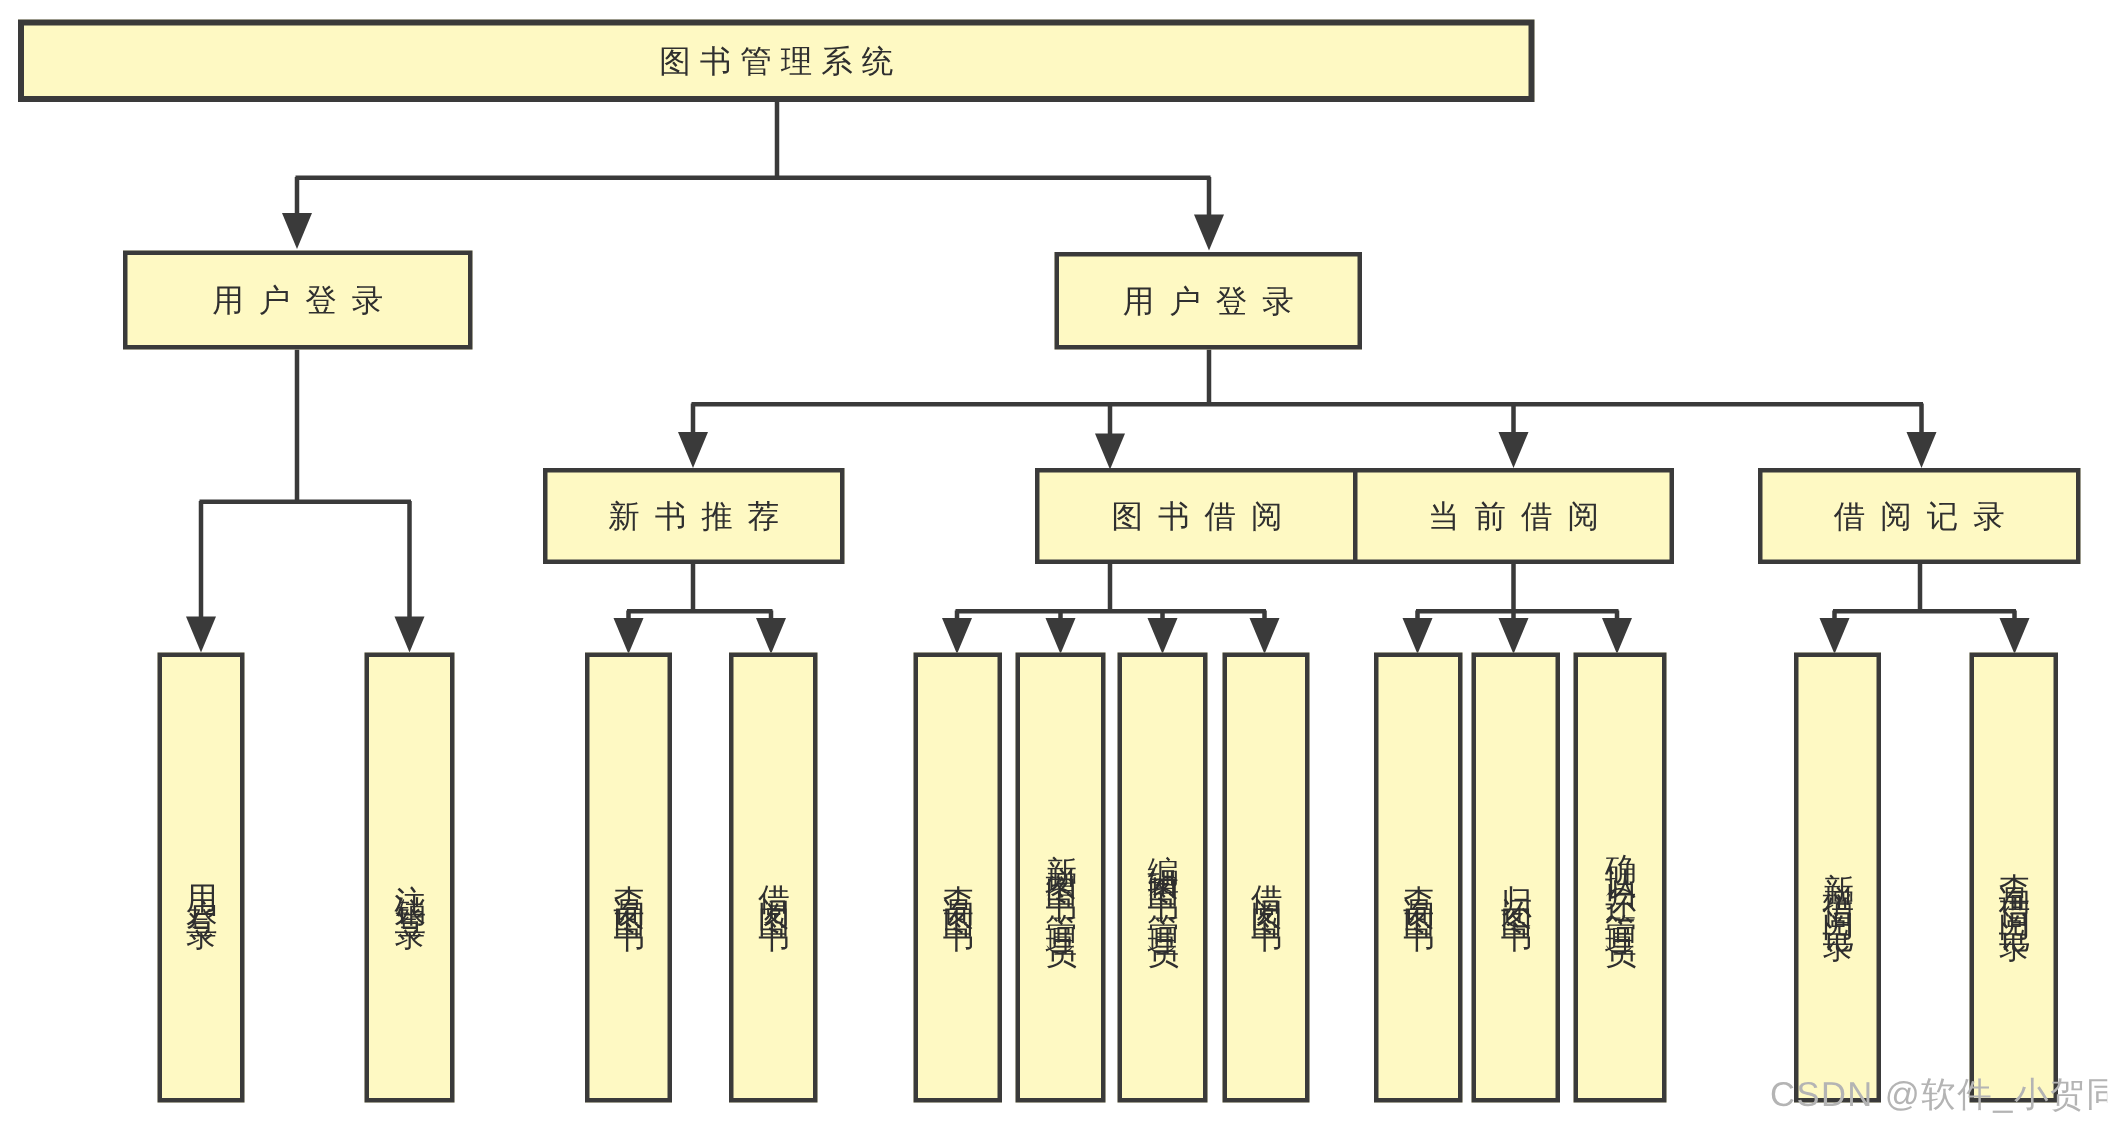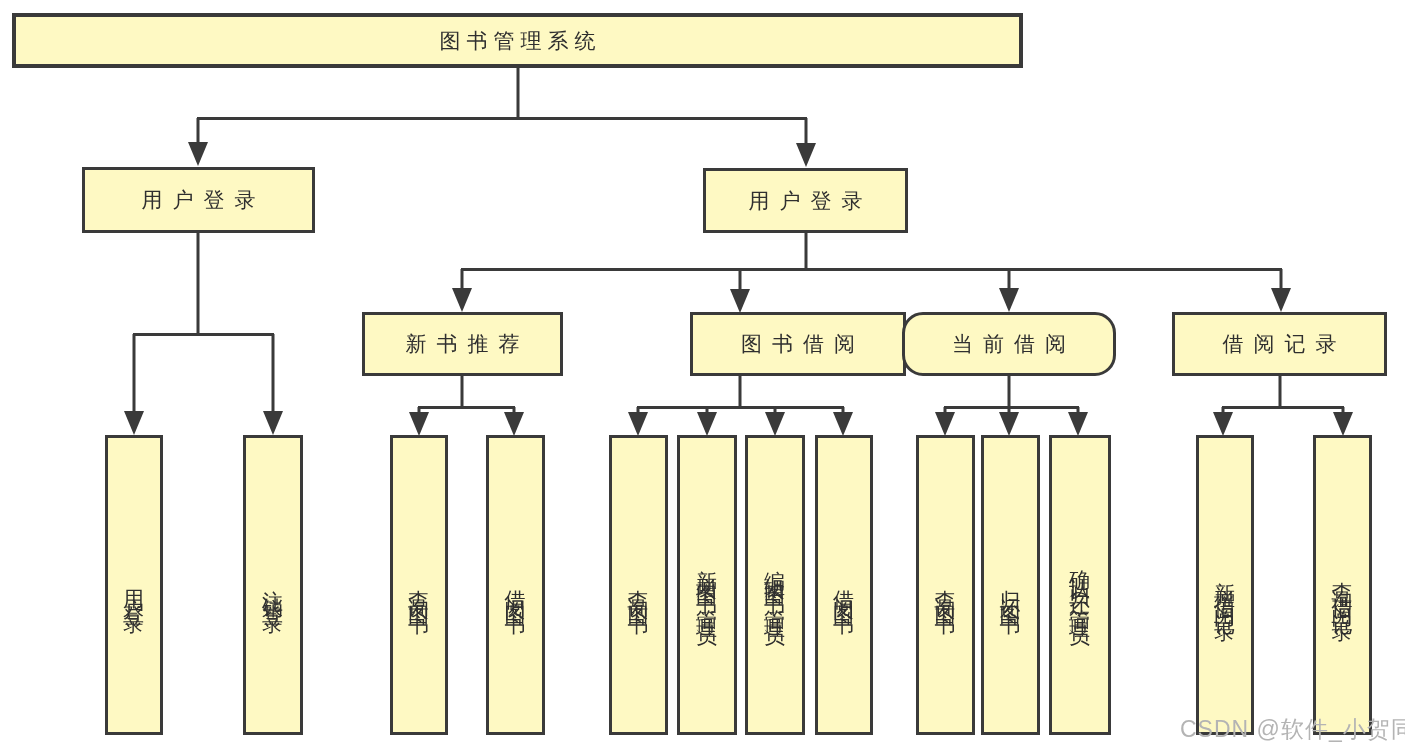--- a/index.html
+++ b/index.html
@@ -79,21 +79,21 @@
   <div class="box l2" style="left:703px;top:168px;width:205px;height:65px;">
     <span>用户登录</span>
   </div>
 
   <div class="box l3" style="left:362px;width:201px;">
     <span>新书推荐</span>
   </div>
   <div class="box l3" style="left:660px;width:216px;margin-left:30px;">
     <span>图书借阅</span>
   </div>
-  <div class="box l3" style="left:902px;width:214px;border-radius:21px;">
+  <div class="box l3" style="left:902px;width:214px;">
     <span>当前借阅</span>
   </div>
   <div class="box l3" style="left:1172px;width:215px;">
     <span>借阅记录</span>
   </div>
 
   <div class="box leaf" style="left:105px;width:58px;">
     <span class="vtext">用户登录</span>
   </div>
   <div class="box leaf" style="left:243px;width:60px;">

